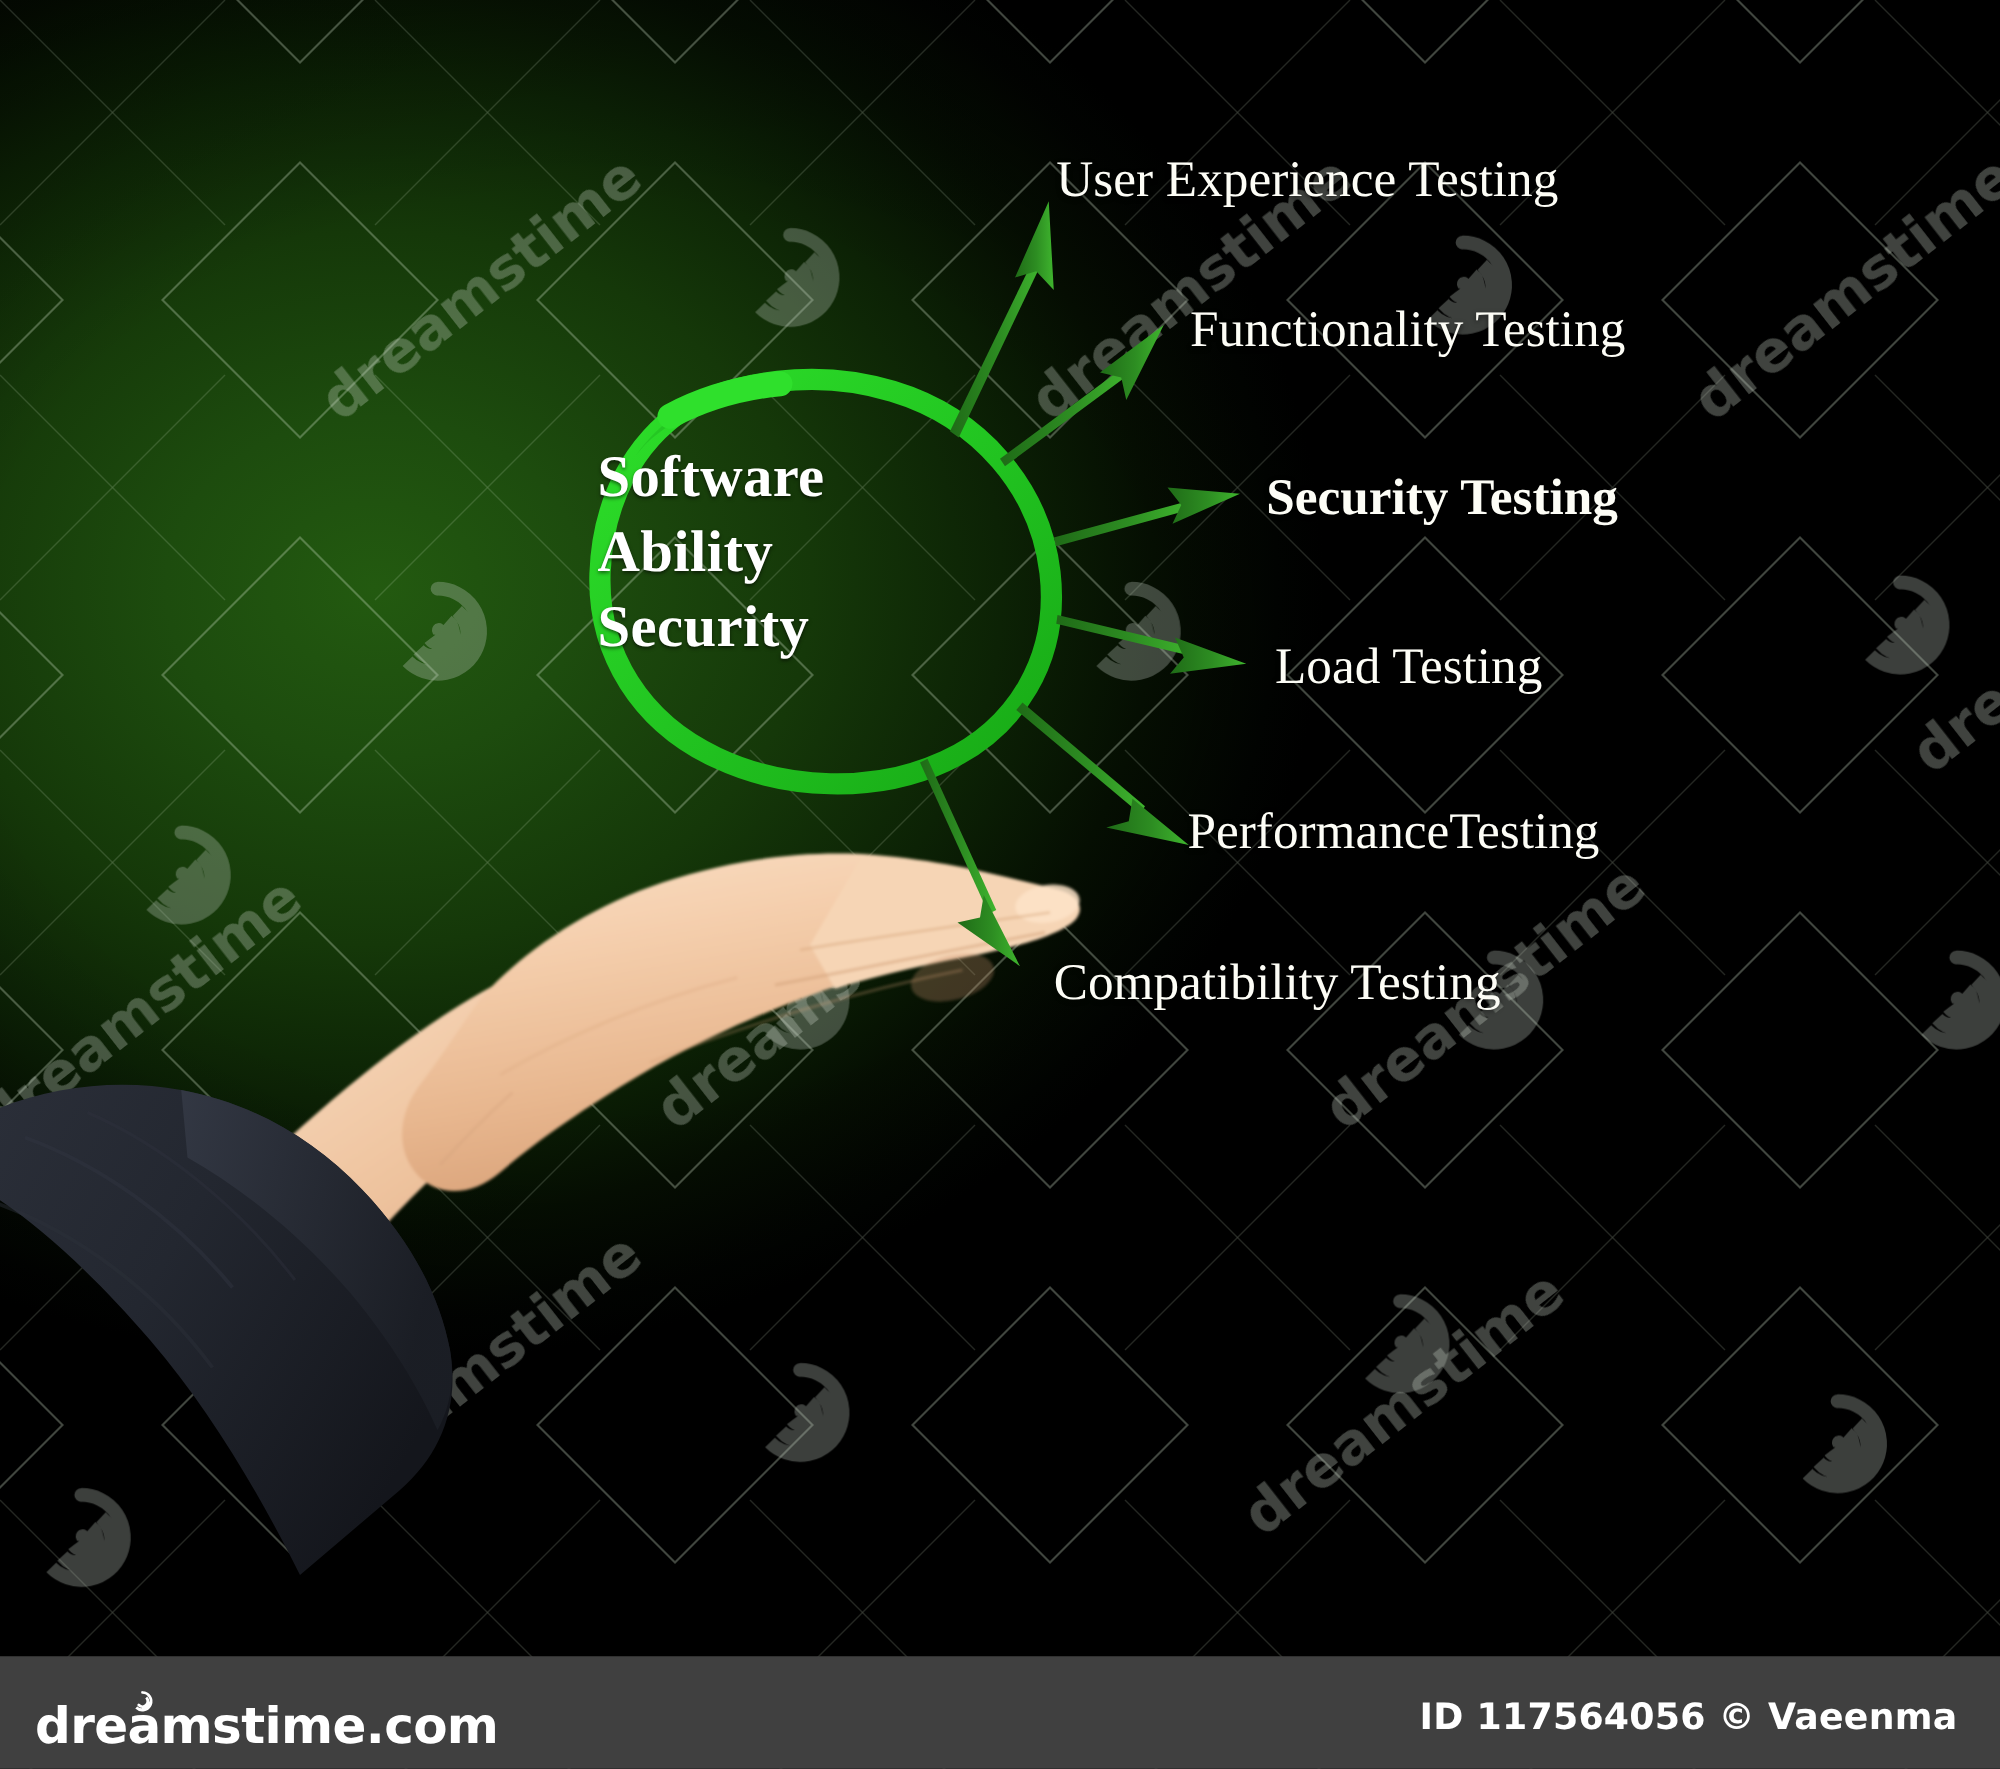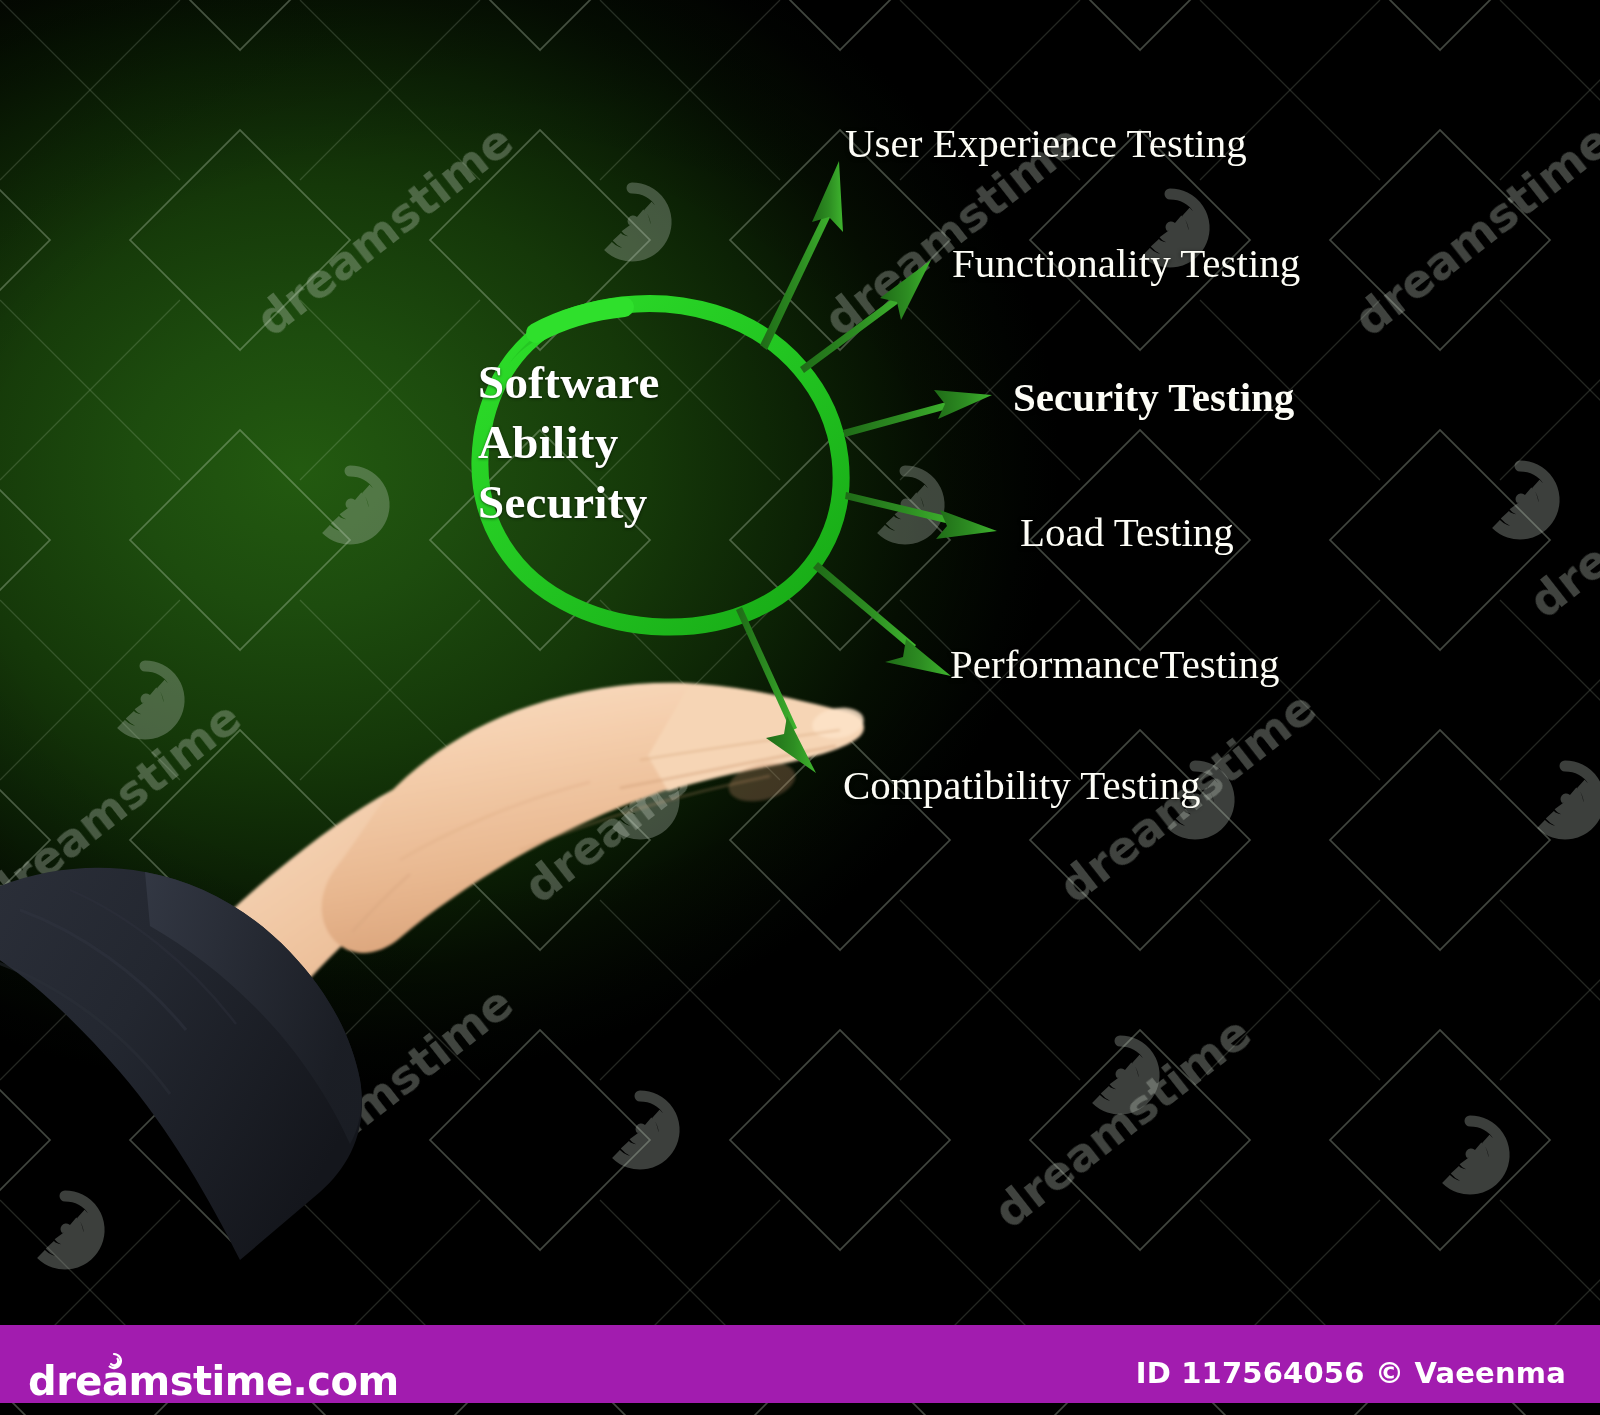--- a/index.html
+++ b/index.html
@@ -116,22 +116,22 @@
     white-space: nowrap;
     text-shadow: 0 1px 4px rgba(0,0,0,0.6);
   }
 
   
   .footer {
     position: absolute;
     left: 0;
     top: 1325px;
     width: 1600px;
-    height: 78px;
-    background: #a21caf;
+    height: 90px;
+    background: #404040;
   }
   .footer-logo {
     position: absolute;
     left: 28px;
     top: 22px;
     display: flex;
     align-items: flex-start;
   }
   .footer-logo-text {
     color: #ffffff;

